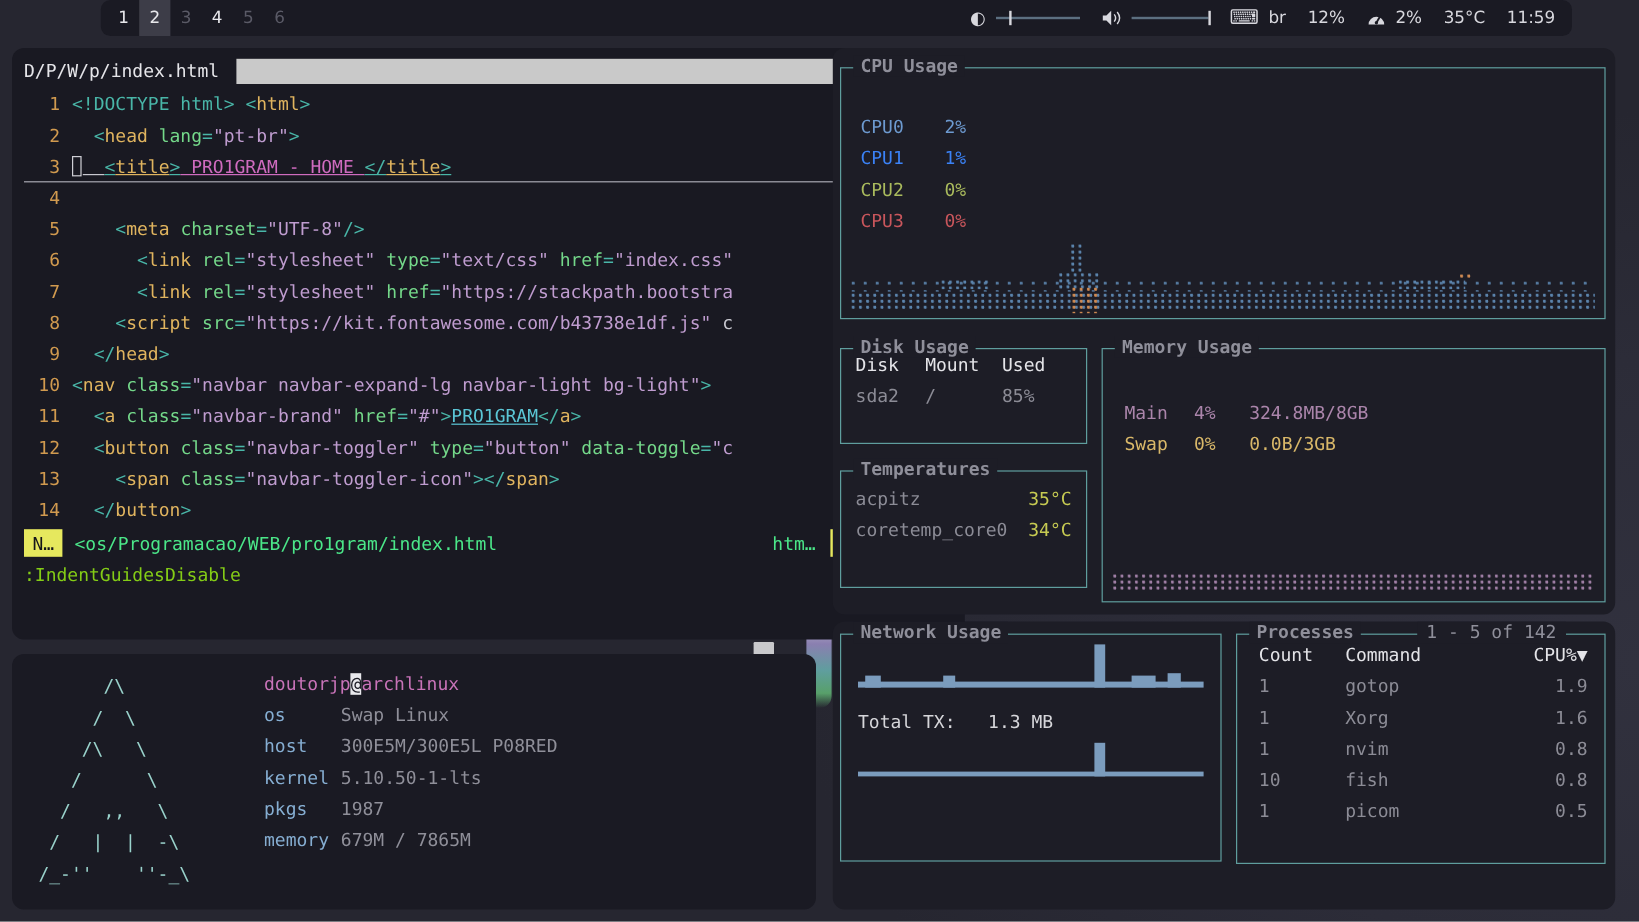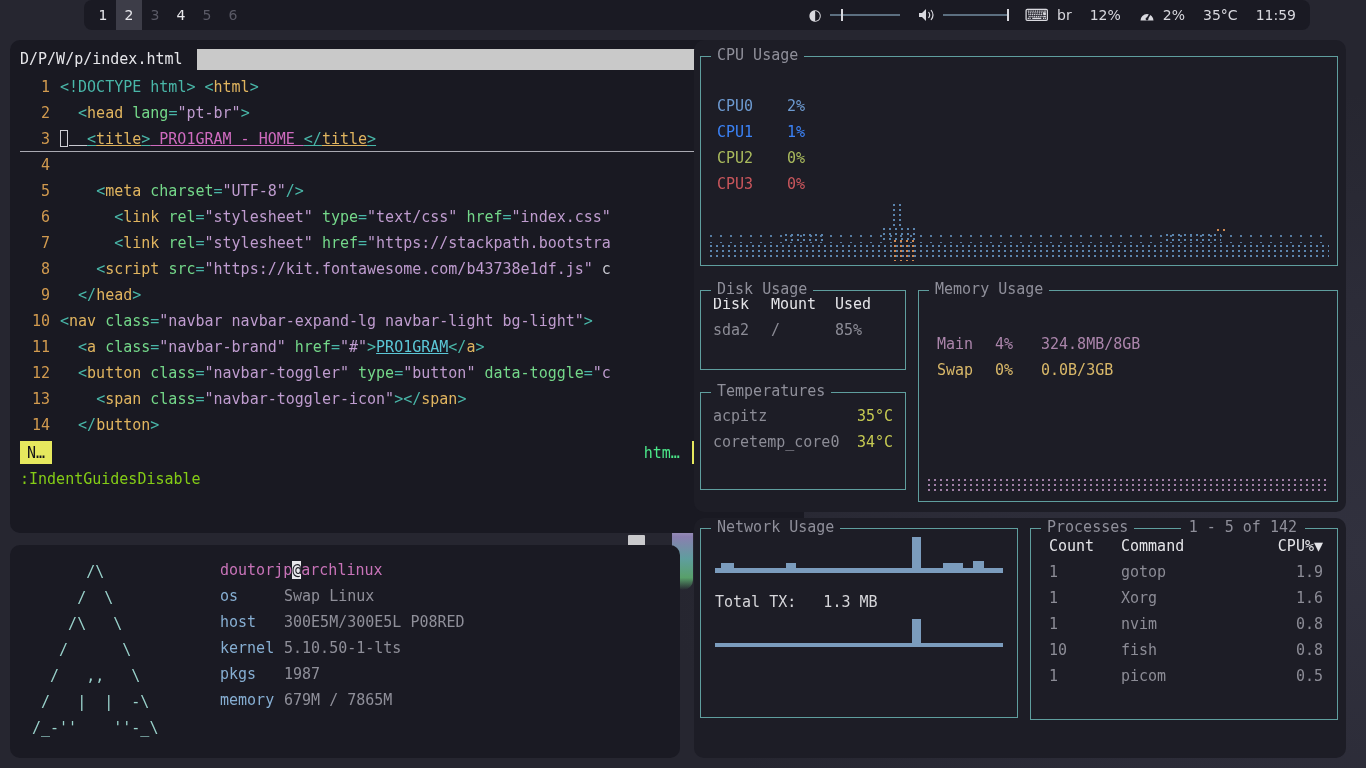--- a/index.html
+++ b/index.html
@@ -82,21 +82,21 @@
   .fetch-user,.fetch-host{color:#c873b8;}
   .fetch-at{background:#e8e8ec;color:#1a1a23;}
   .fetch-row{display:flex;white-space:pre;}
   .fetch-label{color:#86aed2;width:64px;flex:none;}
   .fetch-value{color:#8f8f99;}
   
   .gotopA{left:694px;top:40px;width:652px;height:472px;background:var(--gotop-bg);padding:16px 8px 8px 6px;font-size:15px;}
   .gotopB{left:694px;top:518px;width:652px;height:240px;background:var(--gotop-bg);padding:10px 8px 8px 6px;
     display:flex;gap:12px;align-items:flex-start;font-size:15px;}
   .panel{border:1px solid var(--border-teal);position:relative;}
-  .panel-title{position:absolute;top:-11px;left:10px;background:var(--gotop-bg);padding:0 6px;color:#8f8f9a;white-space:pre;}
+  .panel-title{position:absolute;top:-11px;left:10px;background:var(--gotop-bg);padding:0 6px;color:#8f8f9a;white-space:pre;font-weight:bold;}
   .cpu-panel{height:210px;margin-bottom:24px;}
   .cpu-list{padding:40px 0 0 16px;}
   .cpu-row{display:flex;height:26px;}
   .cpu-name{width:70px;}
   .dotstrip{position:absolute;left:8px;right:8px;bottom:6px;height:15px;
     background-image:radial-gradient(circle at 2px 2px, var(--cpu-graph) 1.1px, transparent 1.5px);
     background-size:6px 5px;}
   .dotstrip.sparse{bottom:22px;height:9px;opacity:.9;
     background-size:10px 7px;}
   .dot-cluster{position:absolute;background-image:radial-gradient(circle at 2px 2px, var(--cpu-graph) 1.1px, transparent 1.5px);background-size:6px 5px;}
@@ -204,20 +204,21 @@
       <div class="code-line"><span class="ln">8</span><span class="lt"><span class="tk-w">    </span><span class="tk-p">&lt;</span><span class="tk-t">script</span><span class="tk-w"> </span><span class="tk-a">src</span><span class="tk-p">=</span><span class="tk-s">"https://kit.fontawesome.com/b43738e1df.js"</span><span class="tk-w"> c</span></span></div>
       <div class="code-line"><span class="ln">9</span><span class="lt"><span class="tk-w">  </span><span class="tk-p">&lt;/</span><span class="tk-t">head</span><span class="tk-p">&gt;</span></span></div>
       <div class="code-line"><span class="ln">10</span><span class="lt"><span class="tk-p">&lt;</span><span class="tk-t">nav</span><span class="tk-w"> </span><span class="tk-a">class</span><span class="tk-p">=</span><span class="tk-s">"navbar navbar-expand-lg navbar-light bg-light"</span><span class="tk-p">&gt;</span></span></div>
       <div class="code-line"><span class="ln">11</span><span class="lt"><span class="tk-w">  </span><span class="tk-p">&lt;</span><span class="tk-t">a</span><span class="tk-w"> </span><span class="tk-a">class</span><span class="tk-p">=</span><span class="tk-s">"navbar-brand"</span><span class="tk-w"> </span><span class="tk-a">href</span><span class="tk-p">=</span><span class="tk-s">"#"</span><span class="tk-p">&gt;</span><span class="tk-cu">PRO1GRAM</span><span class="tk-p">&lt;/</span><span class="tk-t">a</span><span class="tk-p">&gt;</span></span></div>
       <div class="code-line"><span class="ln">12</span><span class="lt"><span class="tk-w">  </span><span class="tk-p">&lt;</span><span class="tk-t">button</span><span class="tk-w"> </span><span class="tk-a">class</span><span class="tk-p">=</span><span class="tk-s">"navbar-toggler"</span><span class="tk-w"> </span><span class="tk-a">type</span><span class="tk-p">=</span><span class="tk-s">"button"</span><span class="tk-w"> </span><span class="tk-a">data-toggle</span><span class="tk-p">=</span><span class="tk-s">"c</span></span></div>
       <div class="code-line"><span class="ln">13</span><span class="lt"><span class="tk-w">    </span><span class="tk-p">&lt;</span><span class="tk-t">span</span><span class="tk-w"> </span><span class="tk-a">class</span><span class="tk-p">=</span><span class="tk-s">"navbar-toggler-icon"</span><span class="tk-p">&gt;</span><span class="tk-p">&lt;/</span><span class="tk-t">span</span><span class="tk-p">&gt;</span></span></div>
       <div class="code-line"><span class="ln">14</span><span class="lt"><span class="tk-w">  </span><span class="tk-p">&lt;/</span><span class="tk-t">button</span><span class="tk-p">&gt;</span></span></div>
     </div>
   <div class="statusline">
     <span class="st-mode">N…</span>
+    <span class="st-path">&lt;os/Programacao/WEB/pro1gram/index.html</span>
     <span class="st-sp"></span>
     <span class="st-ft">htm…</span>
     <span class="st-pos">
       <span>4%</span>
       <span>▯:3</span>
       <span>℅:2</span>
     </span>
   </div>
   <div class="cmdline">:IndentGuidesDisable</div>
 </div>

